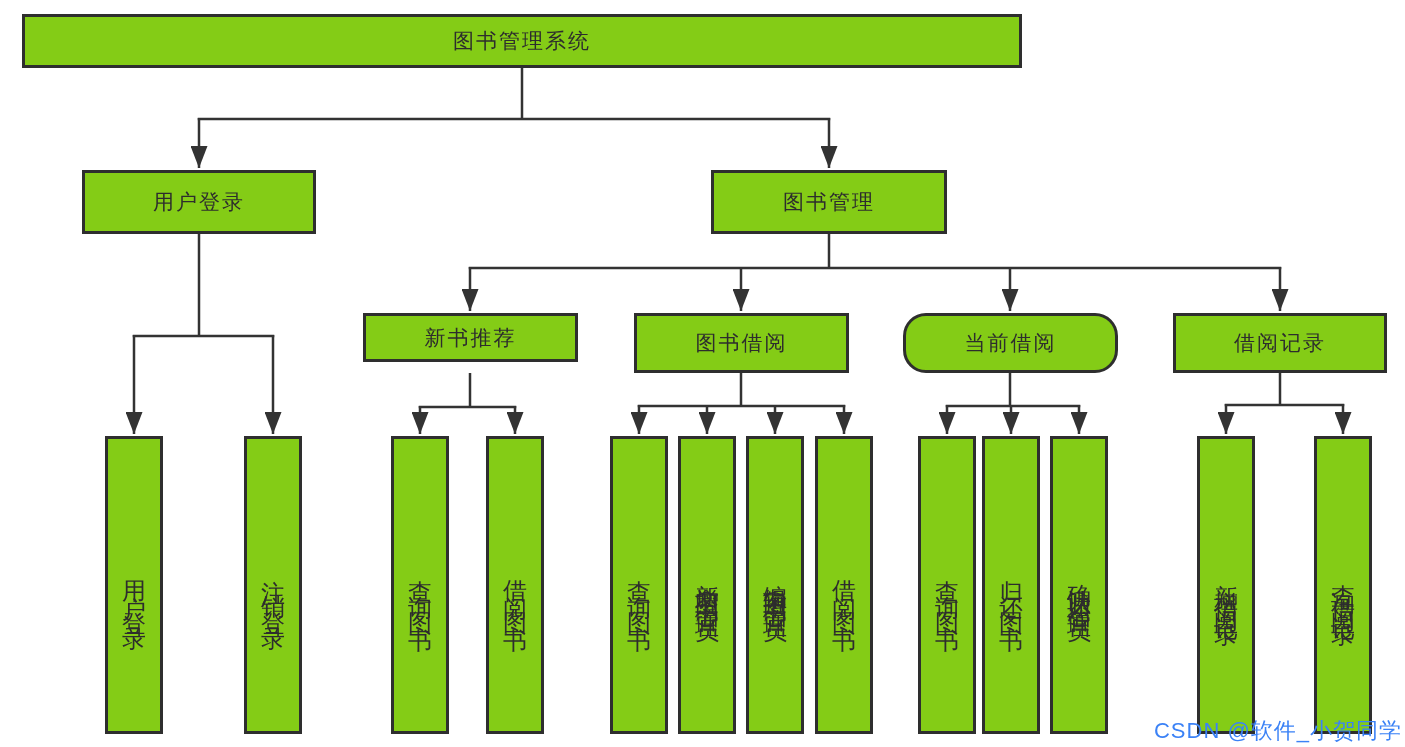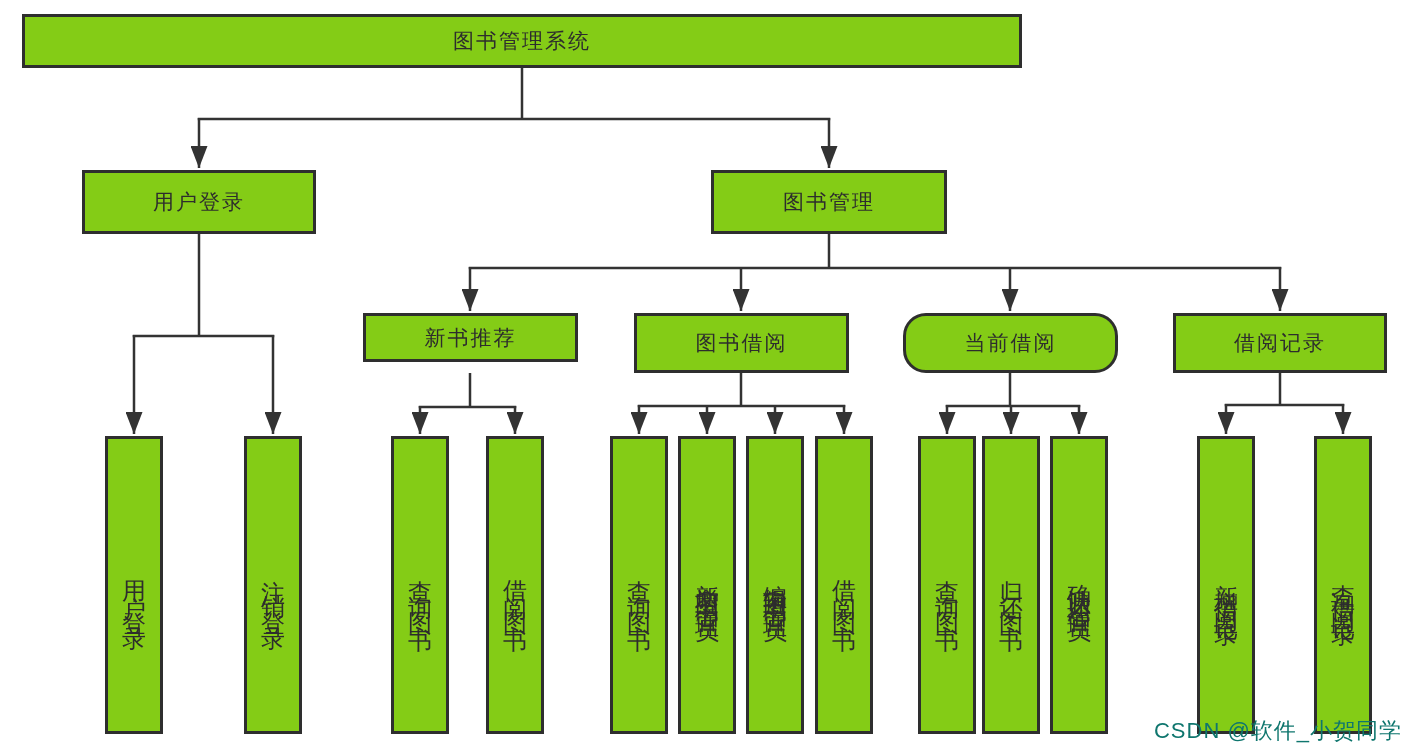--- a/index.html
+++ b/index.html
@@ -42,21 +42,21 @@
     line-height: 1;
     white-space: nowrap;
   }
   .vlabel.ls4 { letter-spacing: 16px; margin-bottom: -16px; }
   .vlabel.ls6 { letter-spacing: 8px;  margin-bottom: -8px; }
   .vlabel.ls9 { letter-spacing: 5px;  margin-bottom: -5px; }
   .watermark {
     position: absolute;
     right: 3px; bottom: 1px;
     font-size: 22px;
-    color: #0f766e;
+    color: #3b82f6;
     letter-spacing: 1px;
     z-index: 3;
     white-space: nowrap;
   }
 </style>
 </head>
 <body>
 
 <div class="canvas">
 

